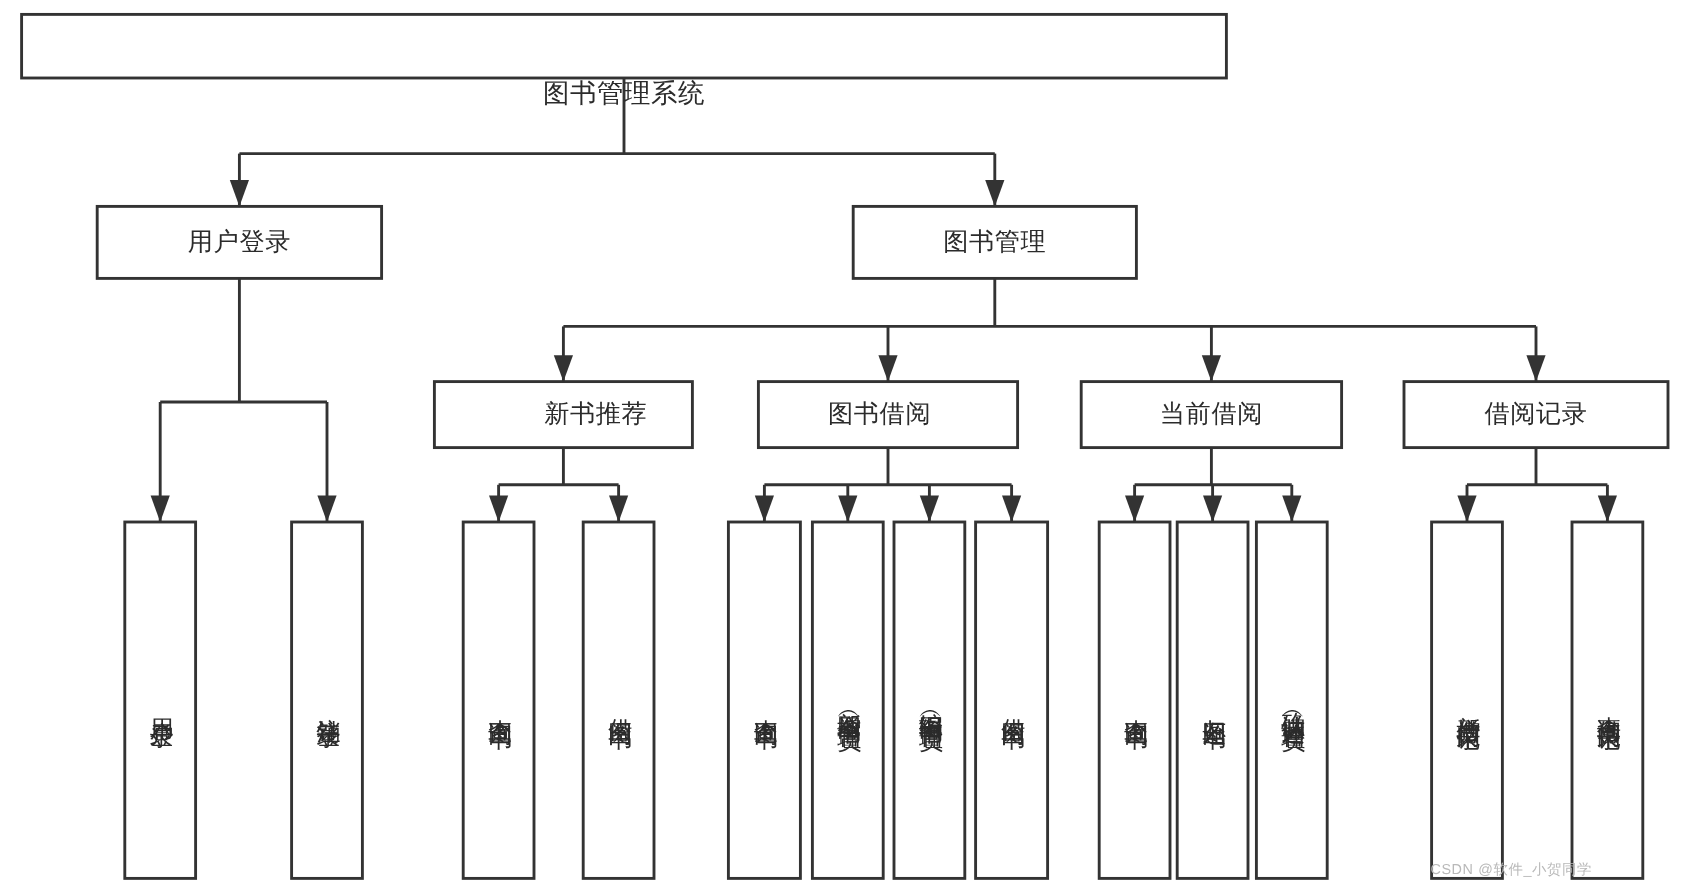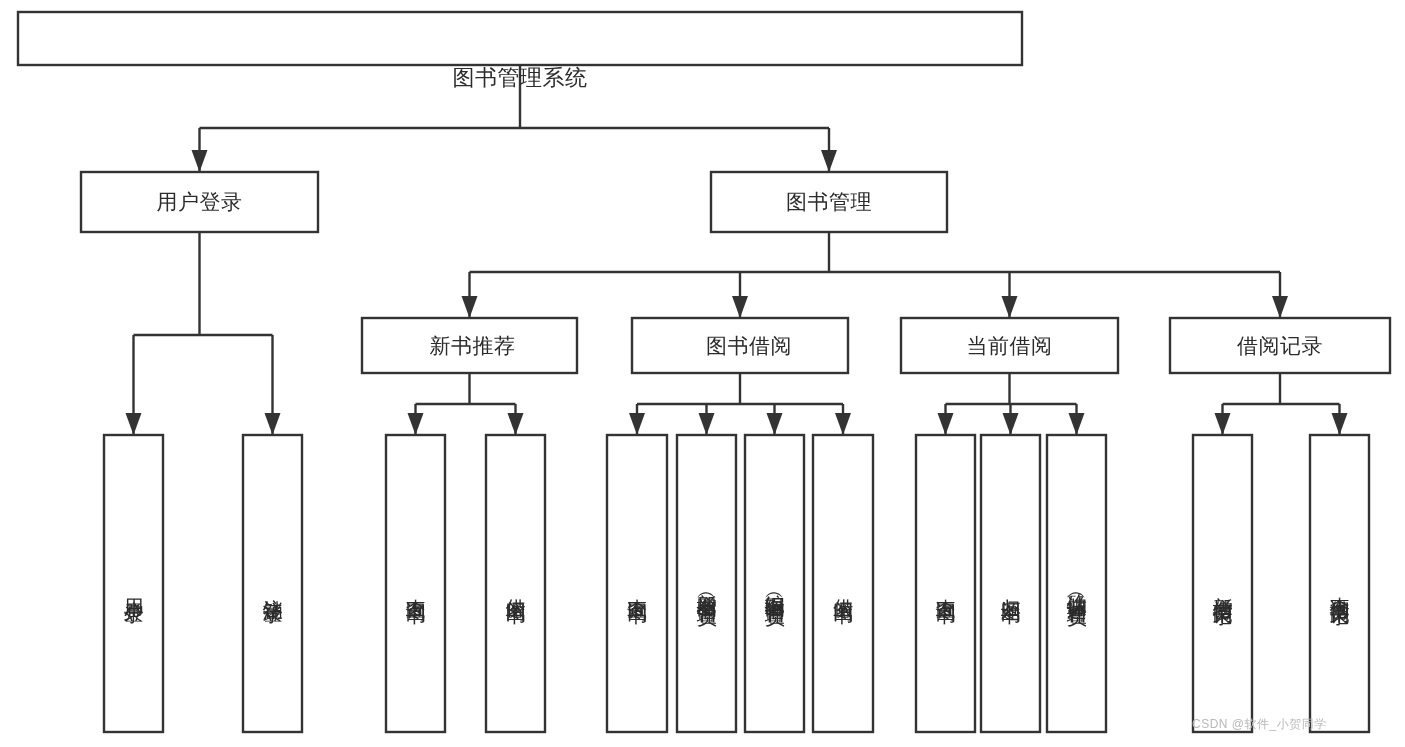--- a/index.html
+++ b/index.html
@@ -160,22 +160,22 @@
         <polygon points="1214.5,413 1230.5,413 1222.5,435" class="arrow-head"></polygon>
         <line x1="1339.5" y1="404" x2="1339.5" y2="435" class="connector"></line>
         <polygon points="1331.5,413 1347.5,413 1339.5,435" class="arrow-head"></polygon>
       </g>
   </svg>
 
   <div id="label-layer">
       <div class="node-label horizontal title" style="left: 18px; top: 12px; width: 1004px; height: 53px;">图书管理系统</div>
       <div class="node-label horizontal" style="left: 81px; top: 172px; width: 237px; height: 60px;">用户登录</div>
       <div class="node-label horizontal" style="left: 711px; top: 172px; width: 236px; height: 60px;">图书管理</div>
-      <div class="node-label horizontal" style="left: 352px; top: 318px; width: 241px; height: 55px;">新书推荐</div>
-      <div class="node-label horizontal" style="left: 622px; top: 318px; width: 224px; height: 55px; padding-left: 30px;">图书借阅</div>
+      <div class="node-label horizontal" style="left: 376px; top: 318px; width: 241px; height: 55px;">新书推荐</div>
+      <div class="node-label horizontal" style="left: 606px; top: 318px; width: 224px; height: 55px; padding-left: 30px;">图书借阅</div>
       <div class="node-label horizontal" style="left: 901px; top: 318px; width: 217px; height: 55px;">当前借阅</div>
       <div class="node-label horizontal" style="left: 1170px; top: 318px; width: 220px; height: 55px; border-radius: 18px;">借阅记录</div>
       <div class="node-label vertical" style="left: 104px; top: 435px; width: 59px; height: 297px;">用户登录</div>
       <div class="node-label vertical" style="left: 243px; top: 435px; width: 59px; height: 297px;">注销登录</div>
       <div class="node-label vertical" style="left: 386px; top: 435px; width: 59px; height: 297px;">查询图书</div>
       <div class="node-label vertical" style="left: 486px; top: 435px; width: 59px; height: 297px;">借阅图书</div>
       <div class="node-label vertical" style="left: 607px; top: 435px; width: 60px; height: 297px;">查询图书</div>
       <div class="node-label vertical" style="left: 677px; top: 435px; width: 59px; height: 297px;">新增图书（管理员）</div>
       <div class="node-label vertical" style="left: 745px; top: 435px; width: 59px; height: 297px;">编辑图书（管理员）</div>
       <div class="node-label vertical" style="left: 813px; top: 435px; width: 60px; height: 297px;">借阅图书</div>

